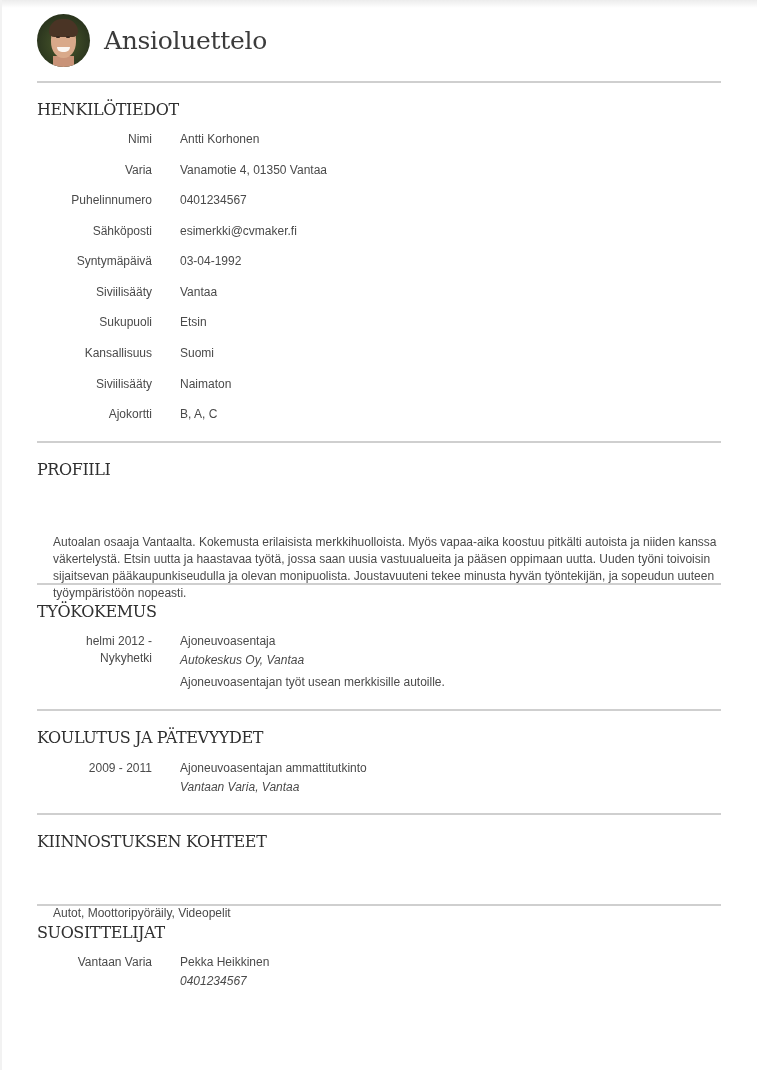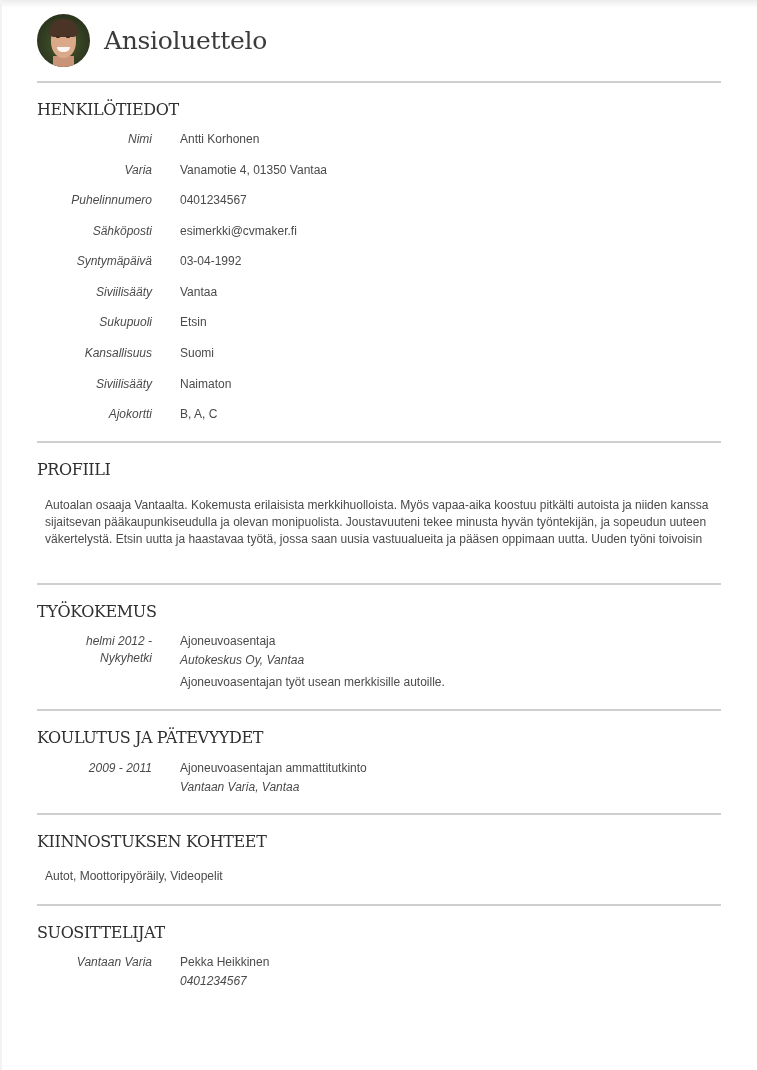--- a/index.html
+++ b/index.html
@@ -112,38 +112,38 @@
       width: 684px;
       font-size: 12px;
       line-height: 17px;
     }
     .row .label {
       position: absolute;
       left: 0;
       width: 115px;
       text-align: right;
       color: #4a4a4a;
-      font-style: italic;
     }
     .row .value {
       position: absolute;
       left: 143px;
       color: #4a4a4a;
       white-space: nowrap;
     }
     .italic {
       font-style: italic;
     }
     .paragraph {
       position: absolute;
-      left: 8px;
+      left: 16px;
       width: 668px;
       font-size: 12px;
       line-height: 17px;
       color: #4a4a4a;
+      margin-top: 37px;
     }
   </style>
 </head>
 <body>
 
 <div class="top-shadow"></div>
 <div class="left-edge"></div>
 
 <div class="page">
 
@@ -202,22 +202,23 @@
   <div class="row" style="top:406px;">
     <span class="label">Ajokortti</span>
     <span class="value">B, A, C</span>
   </div>
 
   <div class="divider" style="top:441px;"></div>
 
   <div class="section-title" style="top:460px;">PROFIILI</div>
   <div class="paragraph" style="top:497px;">
     <div>Autoalan osaaja Vantaalta. Kokemusta erilaisista merkkihuolloista. Myös vapaa-aika koostuu pitkälti autoista ja niiden kanssa</div>
+    <div>väkertelystä. Etsin uutta ja haastavaa työtä, jossa saan uusia vastuualueita ja pääsen oppimaan uutta. Uuden työni toivoisin</div>
     <div>sijaitsevan pääkaupunkiseudulla ja olevan monipuolista. Joustavuuteni tekee minusta hyvän työntekijän, ja sopeudun uuteen</div>
-    <div>väkertelystä. Etsin uutta ja haastavaa työtä, jossa saan uusia vastuualueita ja pääsen oppimaan uutta. Uuden työni toivoisin</div>
+    <div>työympäristöön nopeasti.</div>
   </div>
 
   <div class="divider" style="top:583px;"></div>
 
   <div class="section-title" style="top:602px;">TYÖKOKEMUS</div>
   <div class="row" style="top:633px;">
     <span class="label">
       <div>helmi 2012 -</div>
       <div>Nykyhetki</div>
     </span>

